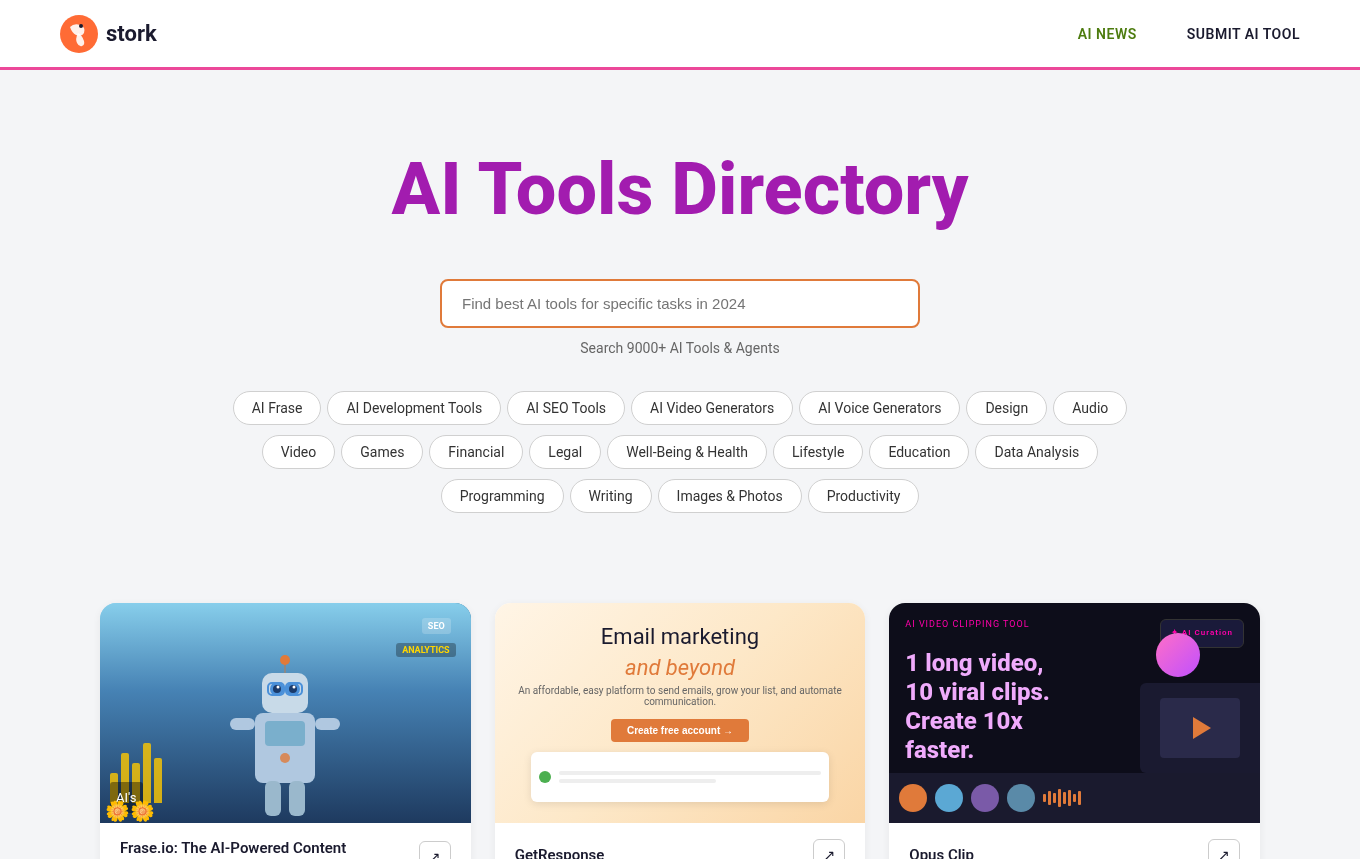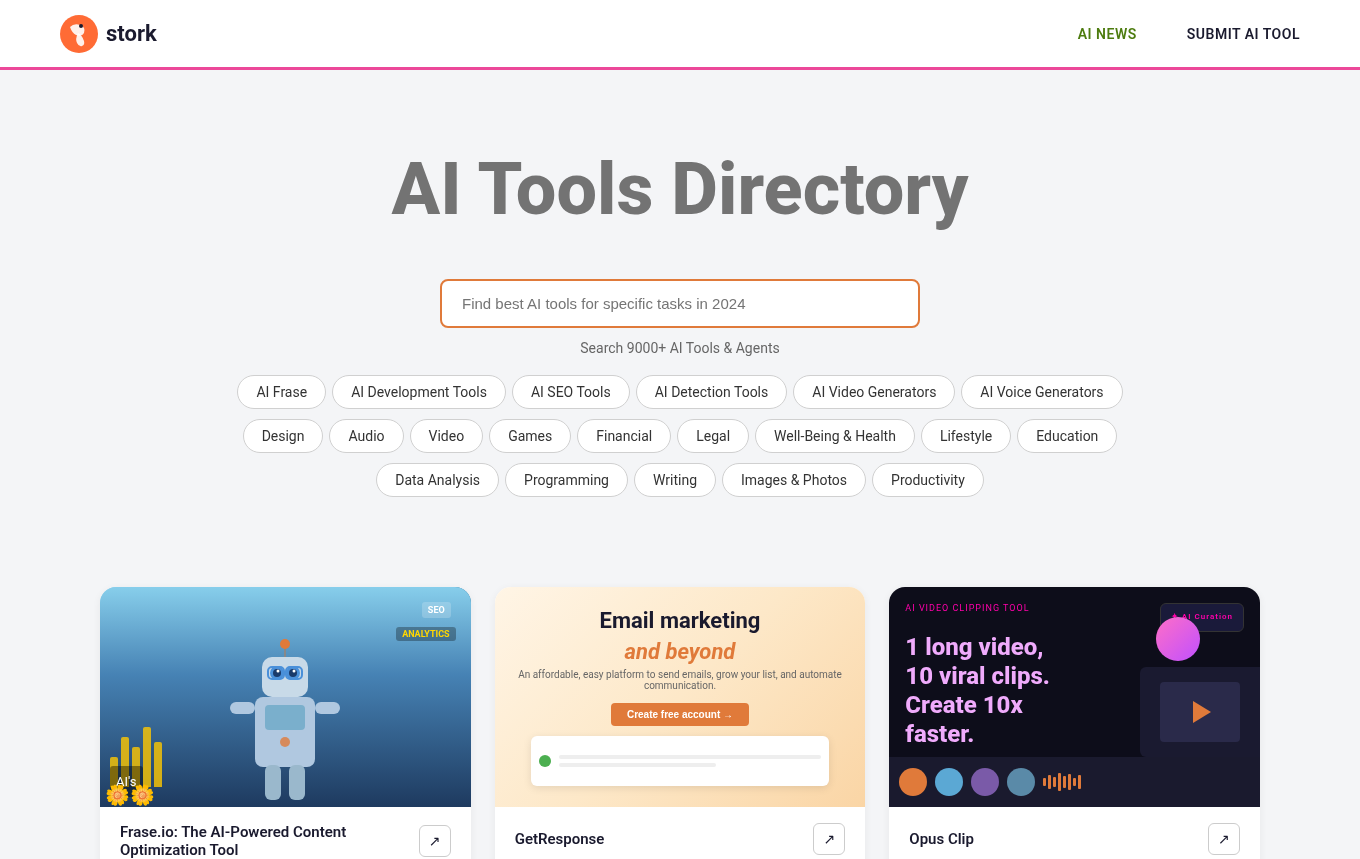--- a/index.html
+++ b/index.html
@@ -49,21 +49,21 @@
 
     
     .hero {
       background: #f4f5f7;
       text-align: center;
       padding: 80px 40px 40px;
     }
     .hero-title {
       font-size: 72px;
       font-weight: 800;
-      color: #737373;
+      color: #a21caf;
       line-height: 1.1;
       margin-bottom: 50px;
     }
 
     
     .search-container {
       max-width: 480px;
       margin: 0 auto 12px;
       position: relative;
     }
@@ -73,21 +73,21 @@
       border: 2px solid #e07a3a;
       border-radius: 8px;
       font-size: 15px;
       color: #888;
       background: #fff;
       outline: none;
     }
     .search-subtitle {
       font-size: 14px;
       color: #666;
-      margin-bottom: 19px;
+      margin-bottom: 35px;
     }
 
     
     .categories {
       max-width: 960px;
       margin: 0 auto;
       display: flex;
       flex-wrap: wrap;
       justify-content: center;
       gap: 10px 6px;
@@ -143,21 +143,21 @@
     .card-img-2 {
       background: linear-gradient(135deg, #fff5e6 0%, #fde8c8 50%, #fad5a5 100%);
       display: flex;
       flex-direction: column;
       align-items: center;
       justify-content: center;
       padding: 20px;
     }
     .email-title-large {
       font-size: 22px;
-      font-weight: 700;
+      font-weight: 400;
       color: #1a1a2e;
       text-align: center;
       line-height: 1.2;
       margin-bottom: 4px;
     }
     .email-title-accent {
       color: #e07a3a;
       font-style: italic;
     }
     .email-subtitle {
@@ -334,21 +334,20 @@
   <div class="search-container">
     <input class="search-input" type="text" placeholder="Find best AI tools for specific tasks in 2024" style="">
   </div>
   <p class="search-subtitle">Search 9000+ AI Tools &amp; Agents</p>
 
   <div class="categories">
 
     <span class="category-tag">AI Frase</span>
     <span class="category-tag">AI Development Tools</span>
     <span class="category-tag">AI SEO Tools</span>
-    <span class="category-tag">AI Detection Tools</span>
     <span class="category-tag">AI Video Generators</span>
     <span class="category-tag">AI Voice Generators</span>
 
     <span class="category-tag">Design</span>
     <span class="category-tag">Audio</span>
     <span class="category-tag">Video</span>
     <span class="category-tag">Games</span>
     <span class="category-tag">Financial</span>
     <span class="category-tag">Legal</span>
     <span class="category-tag">Well-Being &amp; Health</span>

